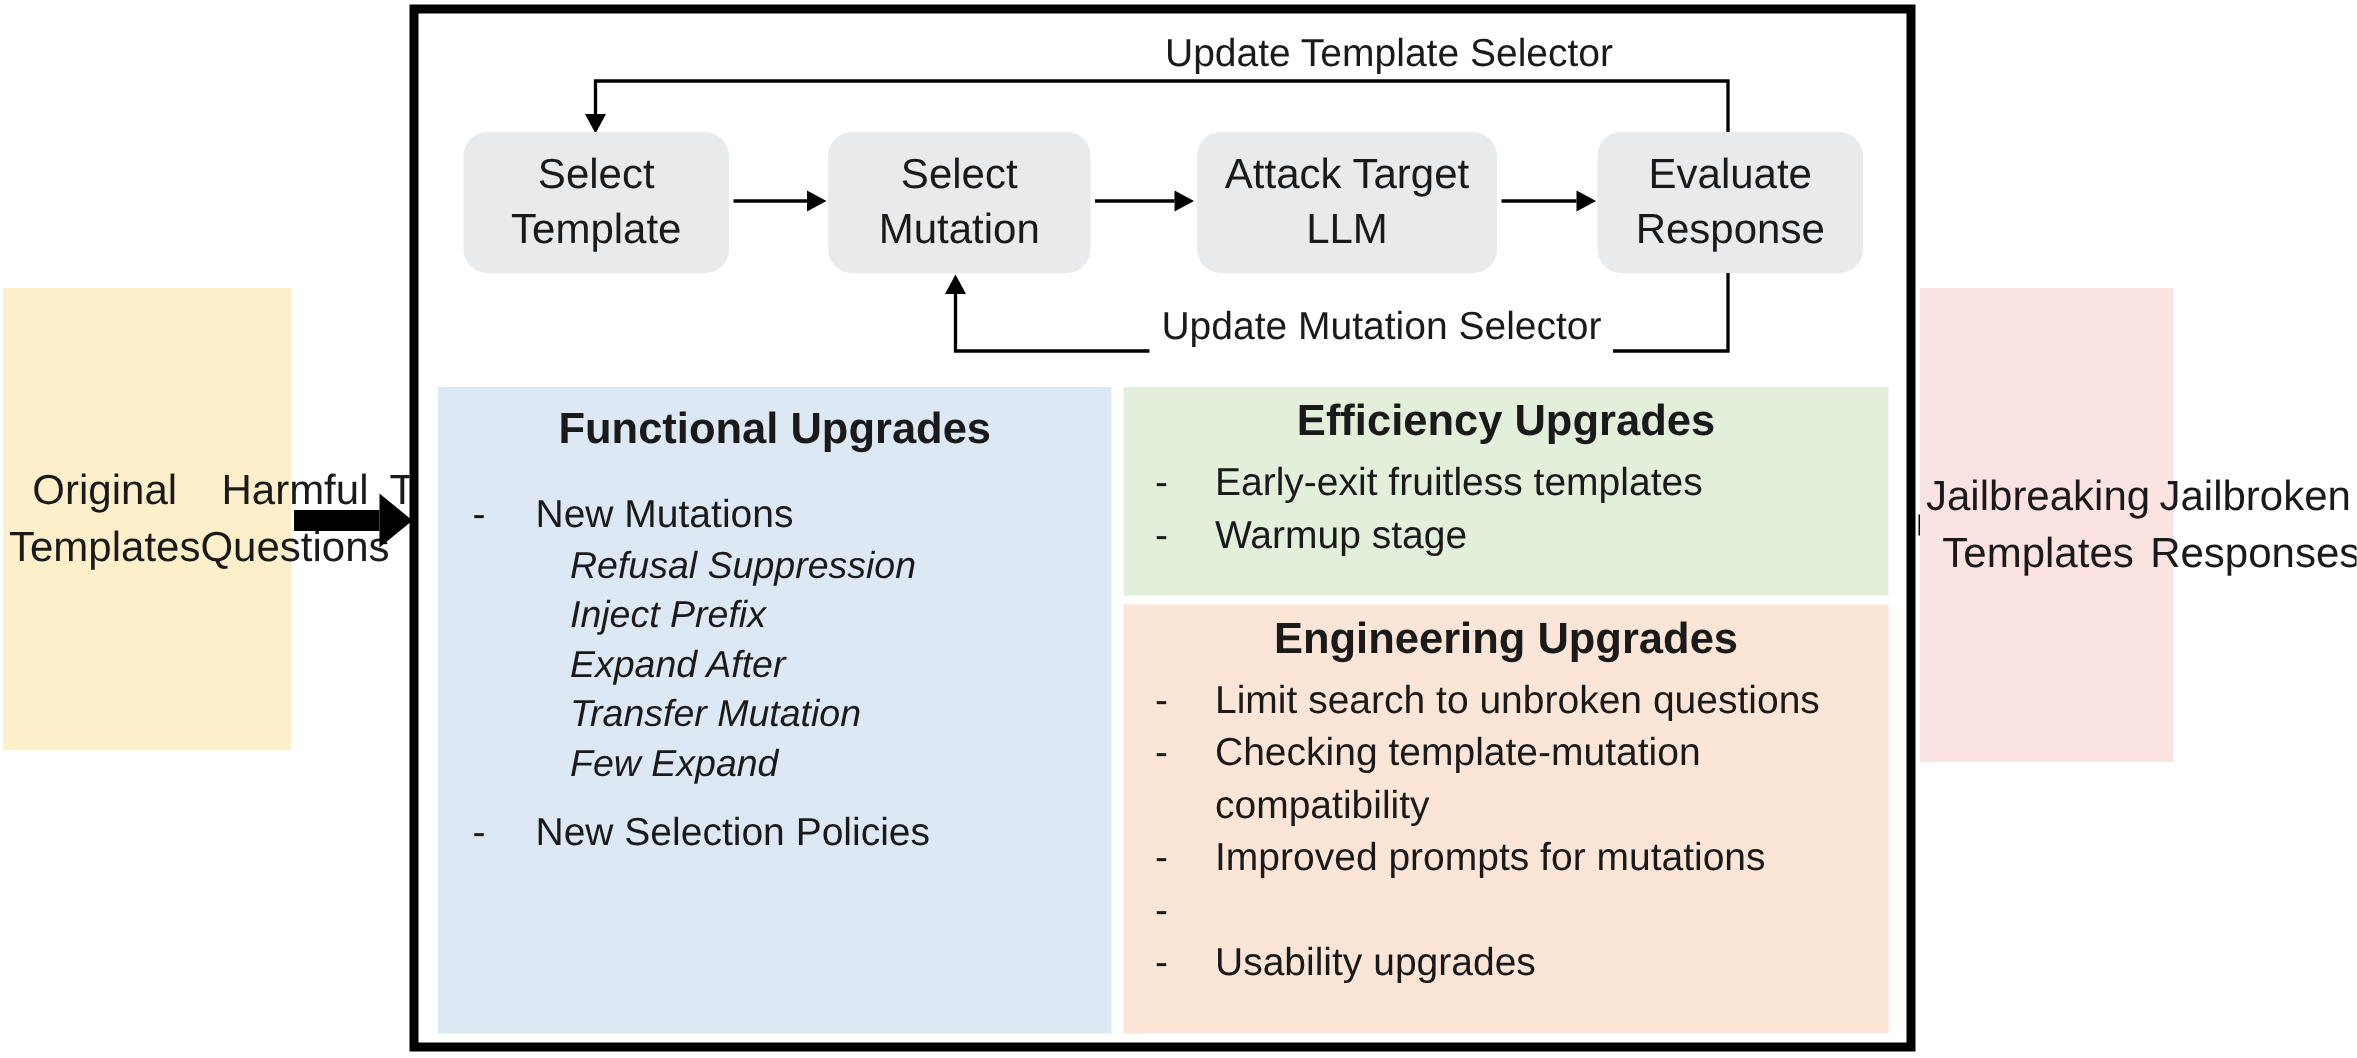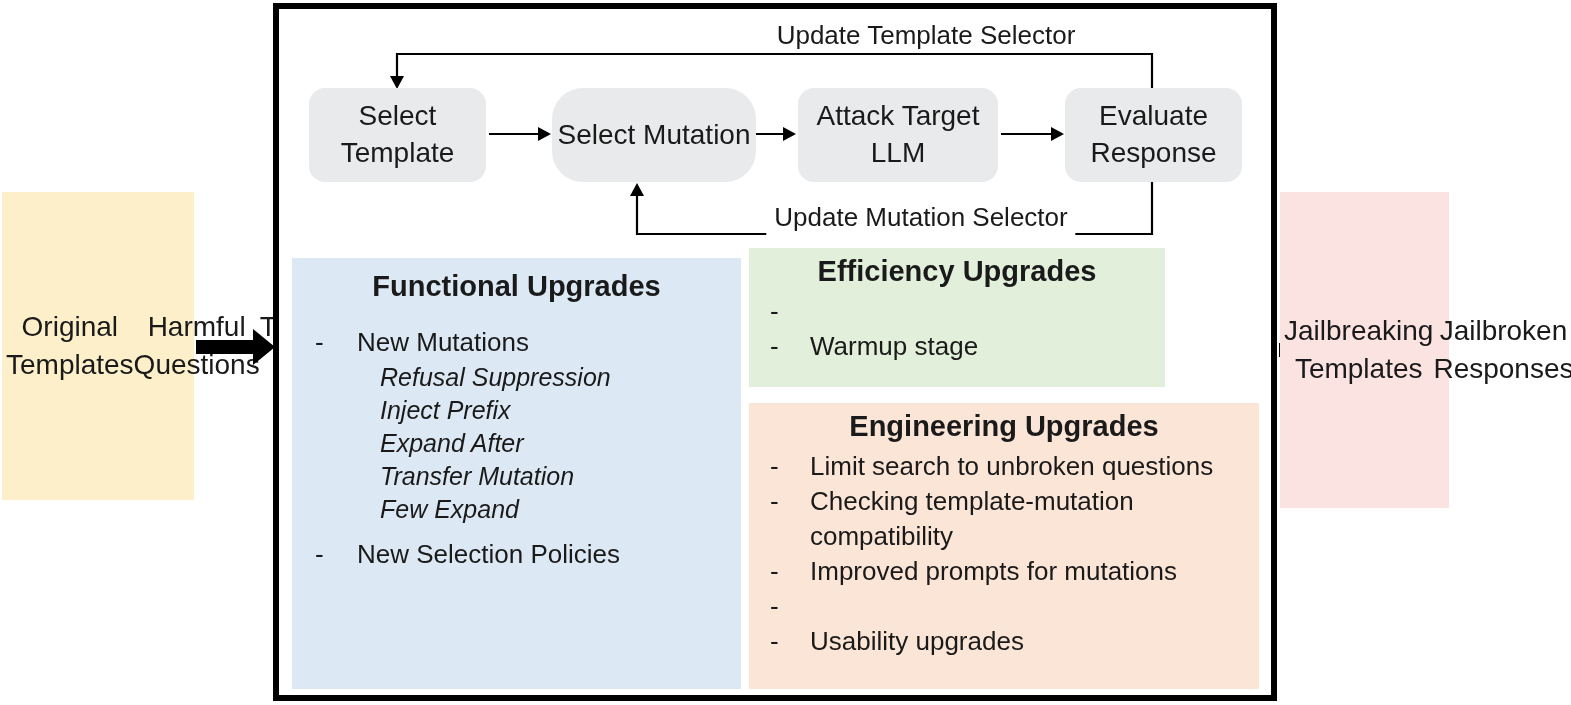--- a/index.html
+++ b/index.html
@@ -21,34 +21,34 @@
     border:6px solid #000;box-sizing:border-box;background:#fff;
   }
   
   #arrow-layer{position:absolute;left:0;top:0;width:1571px;height:705px;}
   
   .step{
     position:absolute;border-radius:16px;display:flex;align-items:center;justify-content:center;
     text-align:center;font-size:28px;line-height:1.32;padding:4px;box-sizing:border-box;
   }
   #step-1{left:309px;top:88px;width:177px;height:94px;}
-  #step-2{left:552px;top:88px;width:204px;height:94px;border-radius:31px;}
+  #step-2{left:552px;top:88px;width:175px;height:94px;}
   #step-3{left:798px;top:88px;width:200px;height:94px;}
   #step-4{left:1065px;top:88px;width:177px;height:94px;}
   
   .feedback-label{
     position:absolute;transform:translateX(-50%);font-size:26px;background:#ffffff;
     padding:0 8px;white-space:nowrap;
   }
   #top-feedback-label{left:926px;top:20px;}
   #bottom-feedback-label{left:921px;top:202px;padding-bottom:8px;}
   
   .upgrade-panel{position:absolute;box-sizing:border-box;}
   #functional-panel{left:292px;top:258px;width:449px;height:431px;}
-  #efficiency-panel{left:749px;top:248px;width:416px;height:139px;}
+  #efficiency-panel{left:749px;top:258px;width:510px;height:139px;}
   #engineering-panel{left:749px;top:403px;width:510px;height:286px;}
   .panel-title{font-size:29px;font-weight:bold;text-align:center;margin-top:12px;}
   #efficiency-panel .panel-title,#engineering-panel .panel-title{margin-top:7px;}
   .li{display:flex;font-size:26px;line-height:35px;align-items:flex-start;}
   .li .dash{flex:0 0 40px;padding-left:21px;box-sizing:content-box;}
   .li .txt{flex:1;max-width:440px;}
   #efficiency-panel .list{margin-top:6px;}
   #engineering-panel .list{margin-top:6px;}
   
   .group-row{display:flex;font-size:26px;line-height:34px;margin-top:22px;}
@@ -131,20 +131,21 @@
     <span class="dash">-</span>
     <span>New Selection Policies</span>
   </div>
 </div>
 
 <div id="efficiency-panel" class="upgrade-panel" style="background: rgb(226, 239, 218);">
   <div class="panel-title">Efficiency Upgrades</div>
   <div class="list">
     <div class="li">
       <span class="dash">-</span>
+      <span class="txt">Early-exit fruitless templates</span>
     </div>
     <div class="li">
       <span class="dash">-</span>
       <span class="txt">Warmup stage</span>
     </div>
   </div>
 </div>
 
 <div id="engineering-panel" class="upgrade-panel" style="background: rgb(251, 229, 214);">
   <div class="panel-title">Engineering Upgrades</div>

